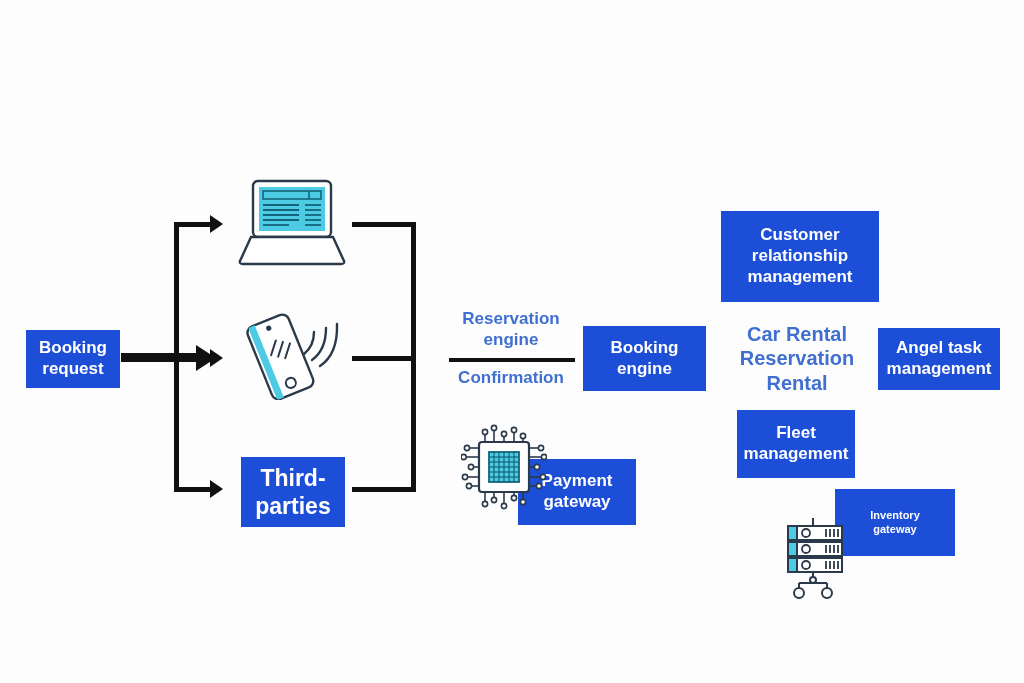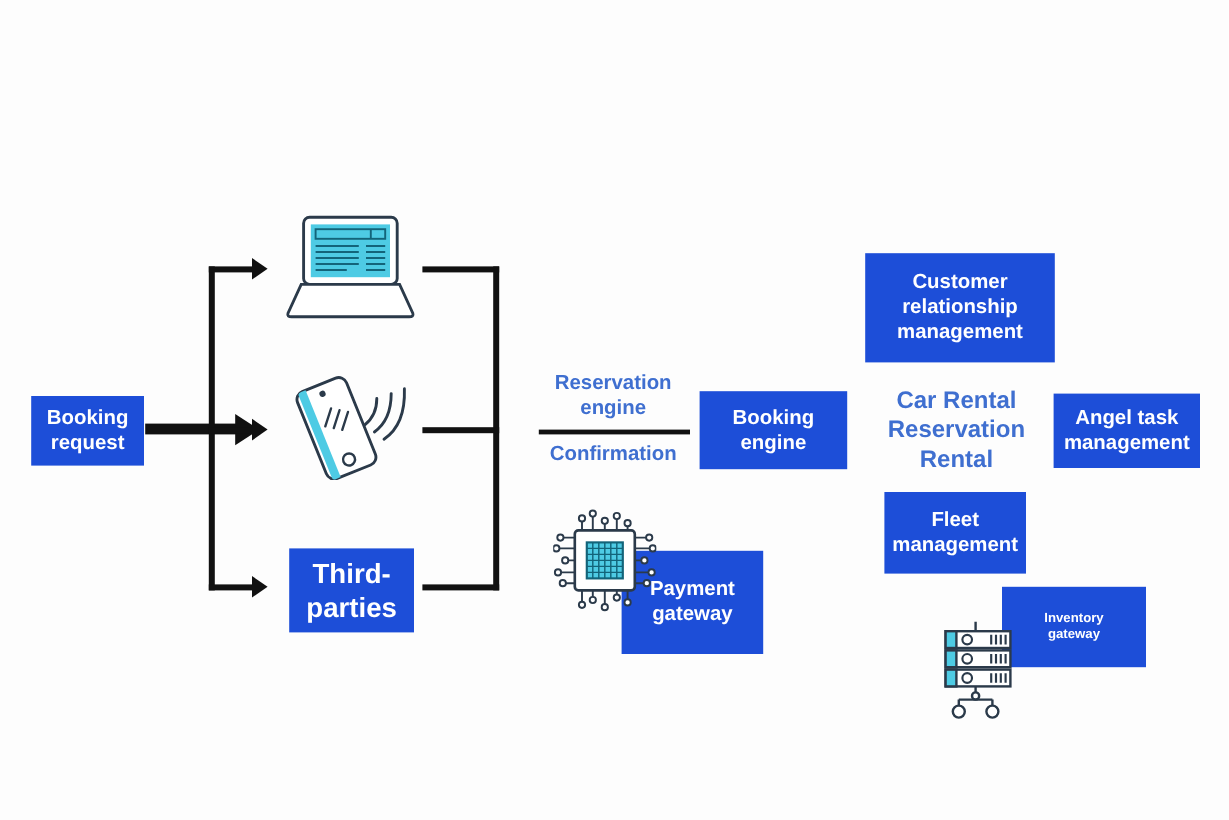--- a/index.html
+++ b/index.html
@@ -59,21 +59,21 @@
   .plain-label {
     color: #3f6fd0;
     font-weight: bold;
     text-align: center;
     line-height: 1.22;
   }
 
   #box-booking-request { left: 26px;  top: 330px; width: 94px;  height: 58px; font-size: 17px; }
   #box-third-parties   { left: 241px; top: 457px; width: 104px; height: 70px; font-size: 23px; }
   #box-booking-engine  { left: 583px; top: 326px; width: 123px; height: 65px; font-size: 17px; }
-  #box-payment-gateway { left: 518px; top: 459px; width: 118px; height: 86px; font-size: 17px; z-index: 2;}
+  #box-payment-gateway { left: 518px; top: 459px; width: 118px; height: 66px; font-size: 17px; z-index: 2;}
   #box-crm             { left: 721px; top: 211px; width: 158px; height: 91px; font-size: 17px; }
   #box-angel-task      { left: 878px; top: 328px; width: 122px; height: 62px; font-size: 17px; }
   #box-fleet           { left: 737px; top: 410px; width: 118px; height: 68px; font-size: 17px; }
   #box-inventory       { left: 835px; top: 489px; width: 120px; height: 67px; font-size: 11px; z-index: 2;}
 
   #label-crs { left: 736px; top: 322px; width: 122px; font-size: 20px; }
 
   
   #label-reservation-details {
     left: 443px; top: 309px; width: 136px;

